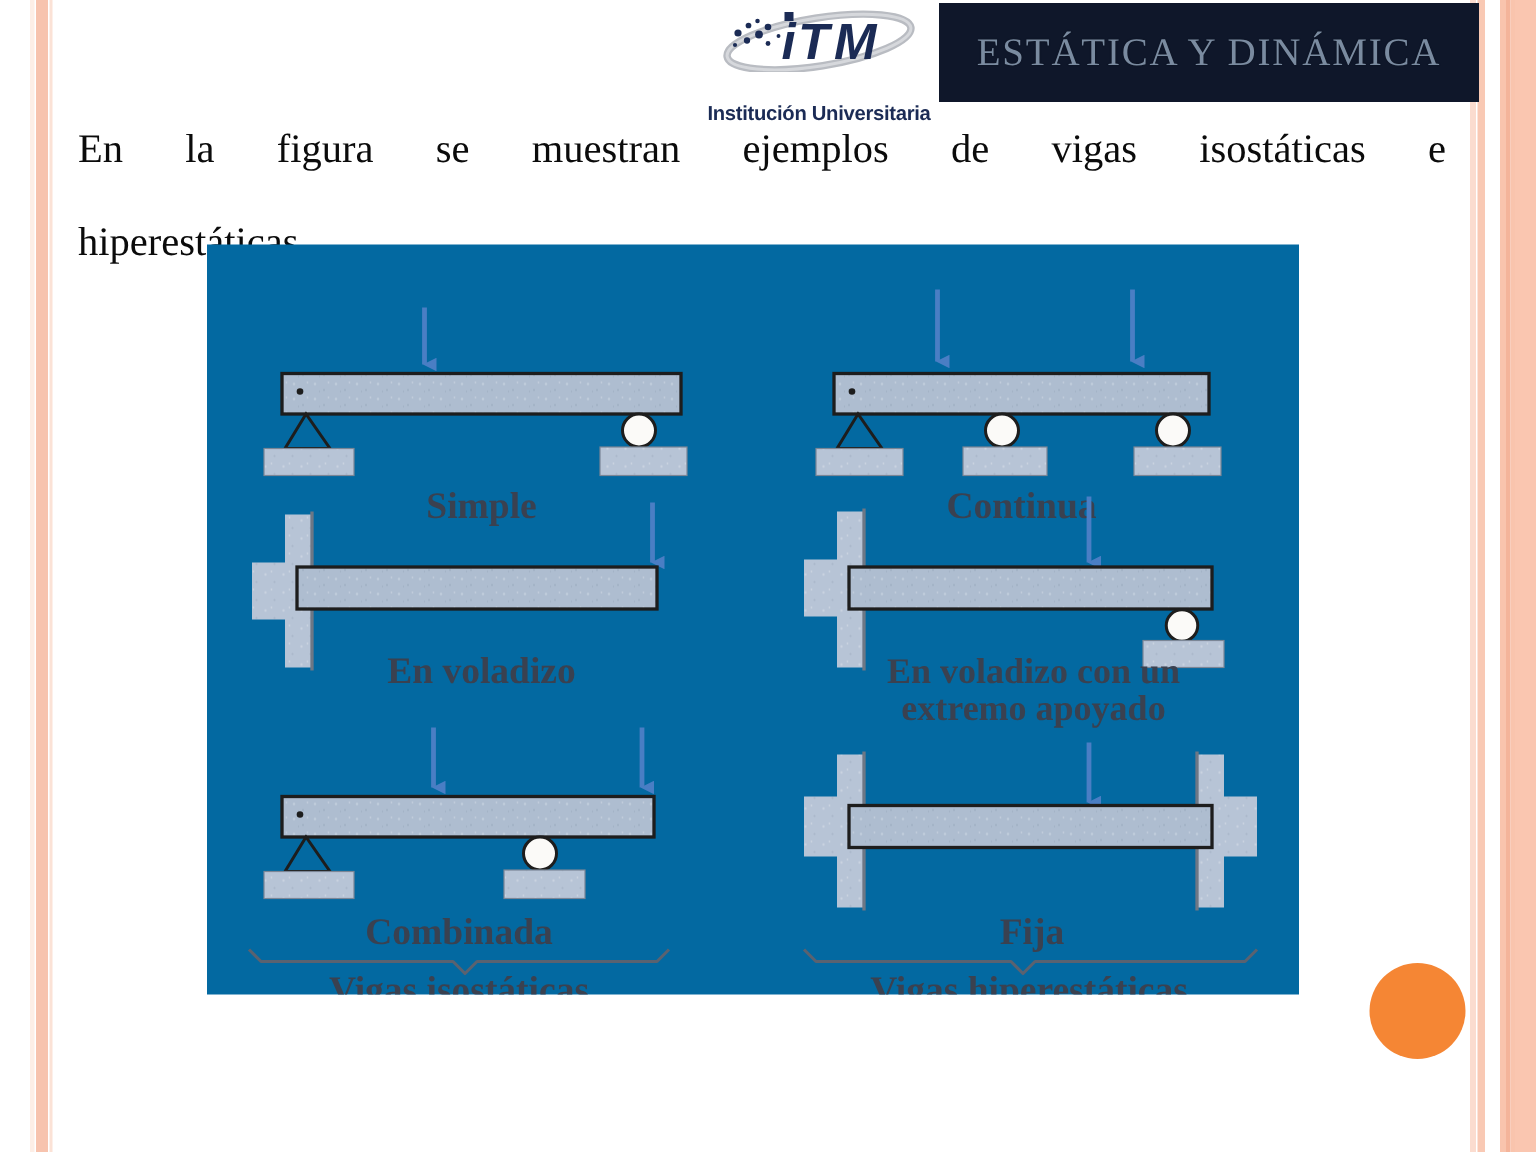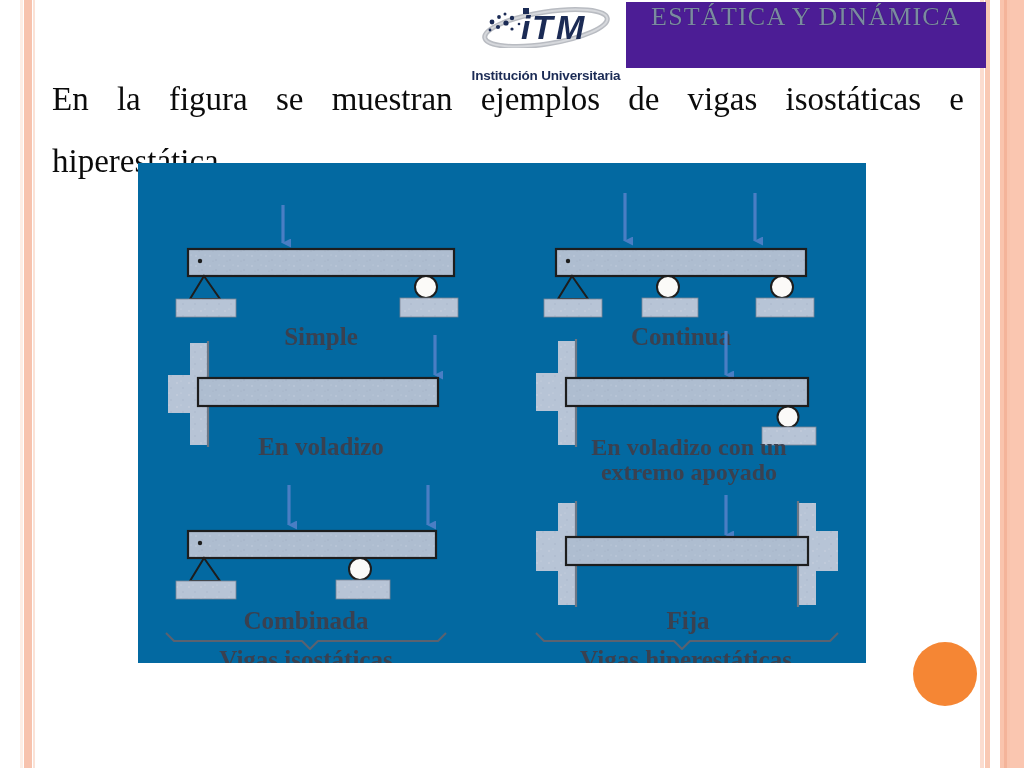--- a/index.html
+++ b/index.html
@@ -71,43 +71,43 @@
     letter-spacing: -0.2px;
     margin-top: 20px;
   }
 
   .title-banner {
     position: absolute;
     left: 626px;
     top: 2px;
     width: 360px;
     height: 66px;
-    background: #4c1d95;
+    background: #0f172a;
     display: flex;
-    align-items: flex-start;
+    align-items: center;
     justify-content: center;
     overflow: hidden;
   }
   .title-banner .title-text {
     font-family: "Liberation Serif", serif;
     font-size: 26px;
     color: #7a8ba0;
     letter-spacing: 1.2px;
     white-space: nowrap;
     text-shadow: 0 0 1px rgba(0,0,0,.4);
   }
 
   
   .body-text {
     position: absolute;
     left: 52px;
     top: 84px;
     width: 912px;
     font-family: "Liberation Serif", serif;
-    font-size: 33px;
+    font-size: 27px;
     line-height: 31px;
     color: #0b0b0b;
     text-align: justify;
     text-justify: inter-word;
   }
   .body-text .line1 {
     display: block;
     text-align: justify;
   }
   .body-text .line1::after {
@@ -182,21 +182,21 @@
     </div>
     <div class="logo-sub">Institución Universitaria</div>
   </div>
 
   <div class="title-banner">
     <span class="title-text">ESTÁTICA Y DINÁMICA</span>
   </div>
 
   <div class="body-text">
     <span class="line1">En la figura se muestran ejemplos de vigas isostáticas e</span>
-    <span>hiperestática.</span>
+    <span>hiperestáticas.</span>
   </div>
 
   <div class="figure">
     <svg class="fig-svg" viewBox="0 0 728 500">
       <defs>
 
         <pattern id="speck" width="14" height="10" patternUnits="userSpaceOnUse">
           <rect width="14" height="10" fill="#aebdd0"></rect>
           <circle cx="2" cy="3" r="0.8" fill="#c5d0de" opacity=".9"></circle>
           <circle cx="8" cy="7" r="0.7" fill="#9aa9bd" opacity=".8"></circle>

